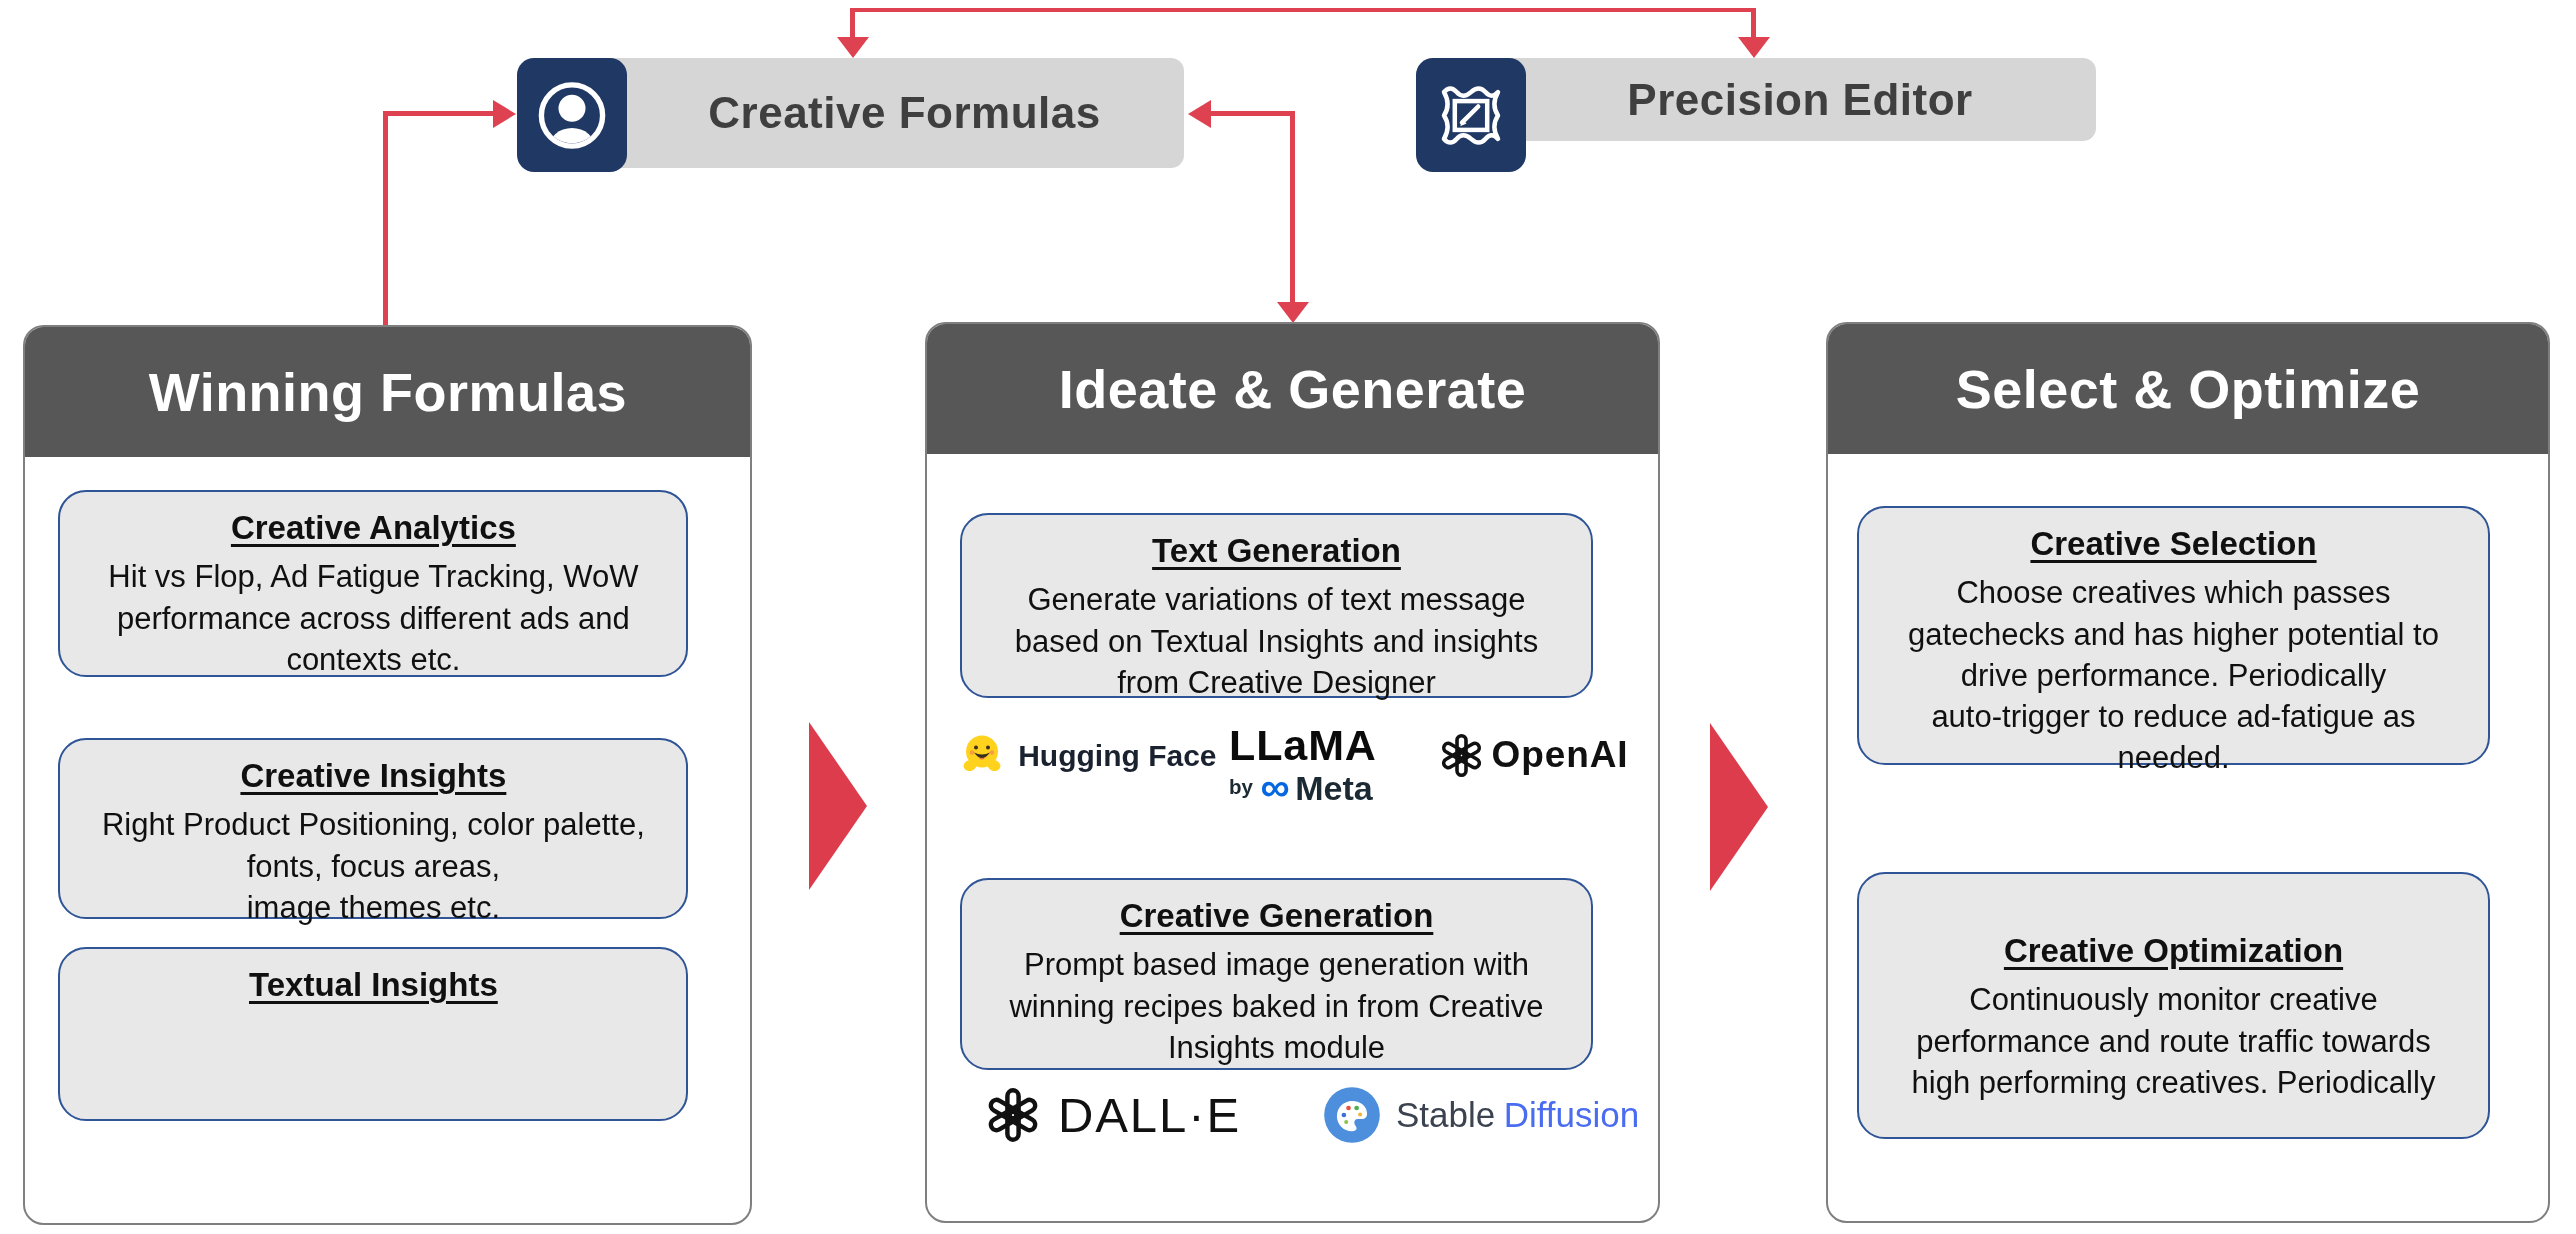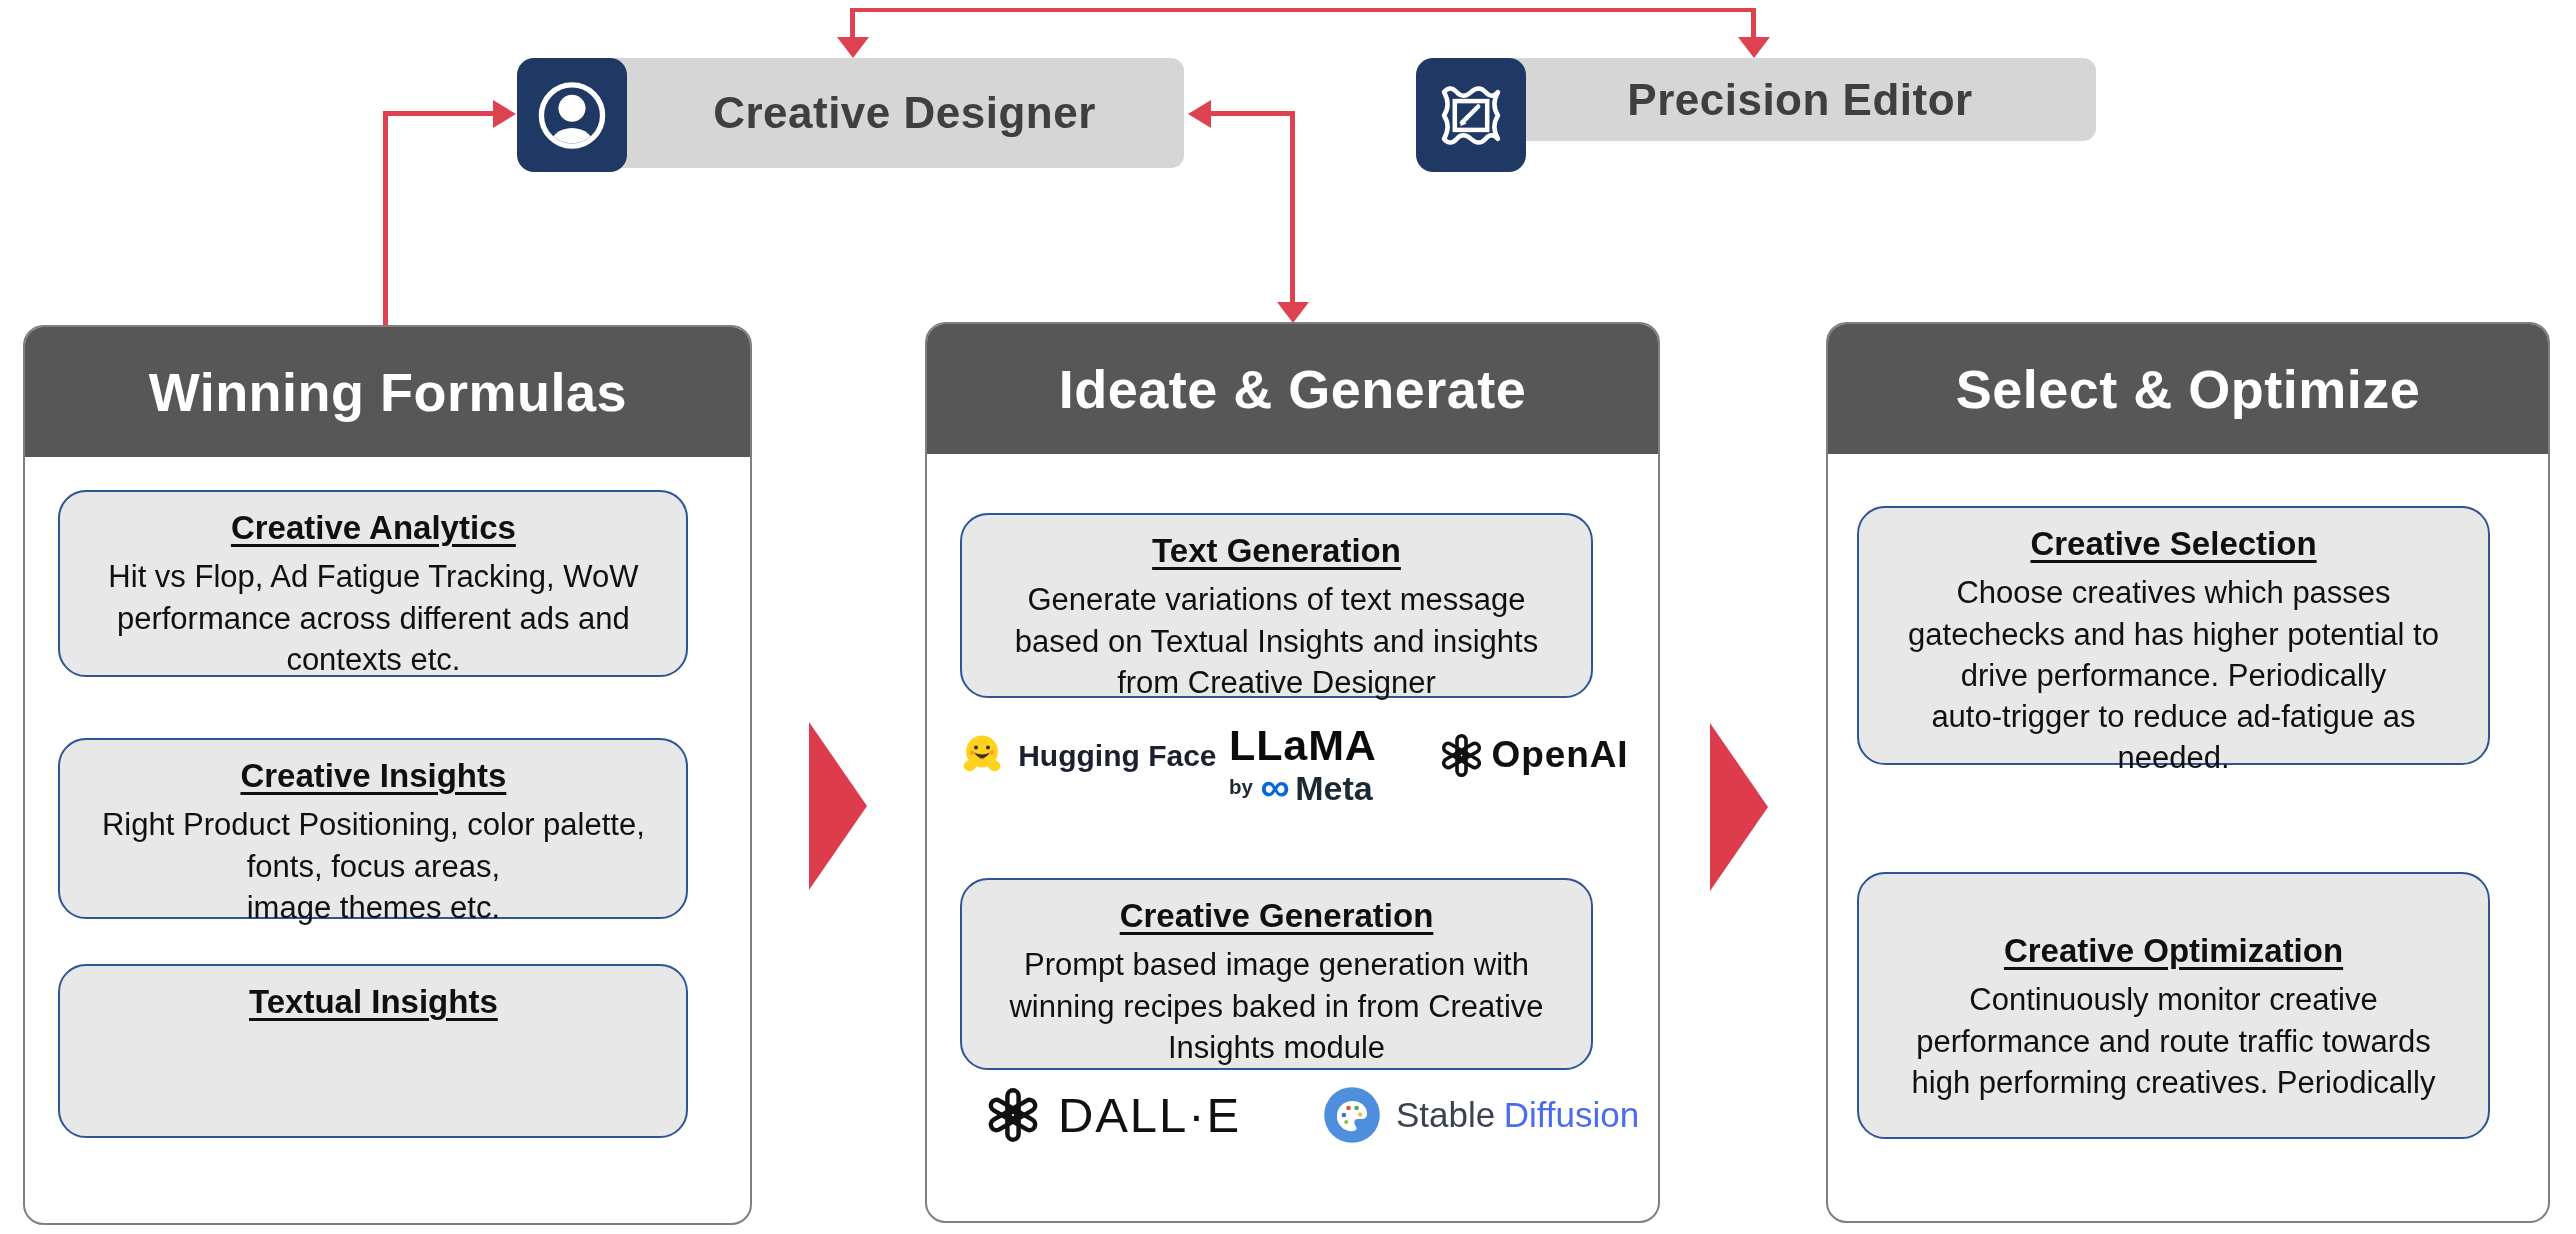--- a/index.html
+++ b/index.html
@@ -55,21 +55,21 @@
   <div class="vline" style="left:383px;top:116px;width:4.7px;height:209px;"></div>
   <div class="hline" style="left:383px;top:111px;width:110px;height:4.7px;"></div>
   <div class="ah ah-right" style="left:493px;top:100px;"></div>
 
   <div class="ah ah-left" style="left:1188px;top:100px;"></div>
   <div class="hline" style="left:1210px;top:111px;width:84px;height:4.7px;"></div>
   <div class="vline" style="left:1290px;top:111px;width:4.7px;height:191px;"></div>
   <div class="ah ah-down" style="left:1277px;top:302px;"></div>
 
   <div class="node-label" style="left:560px;top:58px;width:624px;height:110px;">
-    <span style="padding-left:65px;">Creative Designer</span>
+    <span style="padding-left:65px;">Creative Formulas</span>
   </div>
   <div class="node-icon" style="left:517px;top:58px;">
     <svg width="90" height="93" viewBox="0 0 100 100">
       <defs>
           <clipPath id="pclip">
             <circle cx="50" cy="50" r="31"></circle>
           </clipPath>
         </defs>
       <circle cx="50" cy="50" r="34" fill="none" stroke="#ffffff" stroke-width="6"></circle>
       <g clip-path="url(#pclip)">
@@ -105,21 +105,21 @@
       <div class="ibox-body">Hit vs Flop, Ad Fatigue Tracking, WoW
 performance across different ads and
 contexts etc.</div>
     </div>
     <div class="ibox" style="left:33px;top:411px;width:630px;height:181px;">
       <div class="ibox-title">Creative Insights</div>
       <div class="ibox-body">Right Product Positioning, color palette,
 fonts, focus areas,
 image themes etc.</div>
     </div>
-    <div class="ibox" style="left:33px;top:637px;width:630px;height:174px;">
+    <div class="ibox" style="left:33px;top:620px;width:630px;height:174px;">
       <div class="ibox-title">Textual Insights</div>
     </div>
   </div>
 
   <div class="panel" style="left:1826px;top:322px;width:724px;height:901px;">
     <div class="panel-header">
       <span>Select &amp; Optimize</span>
     </div>
     <div class="ibox" style="left:29px;top:182px;width:633px;height:259px;">
       <div class="ibox-title">Creative Selection</div>

